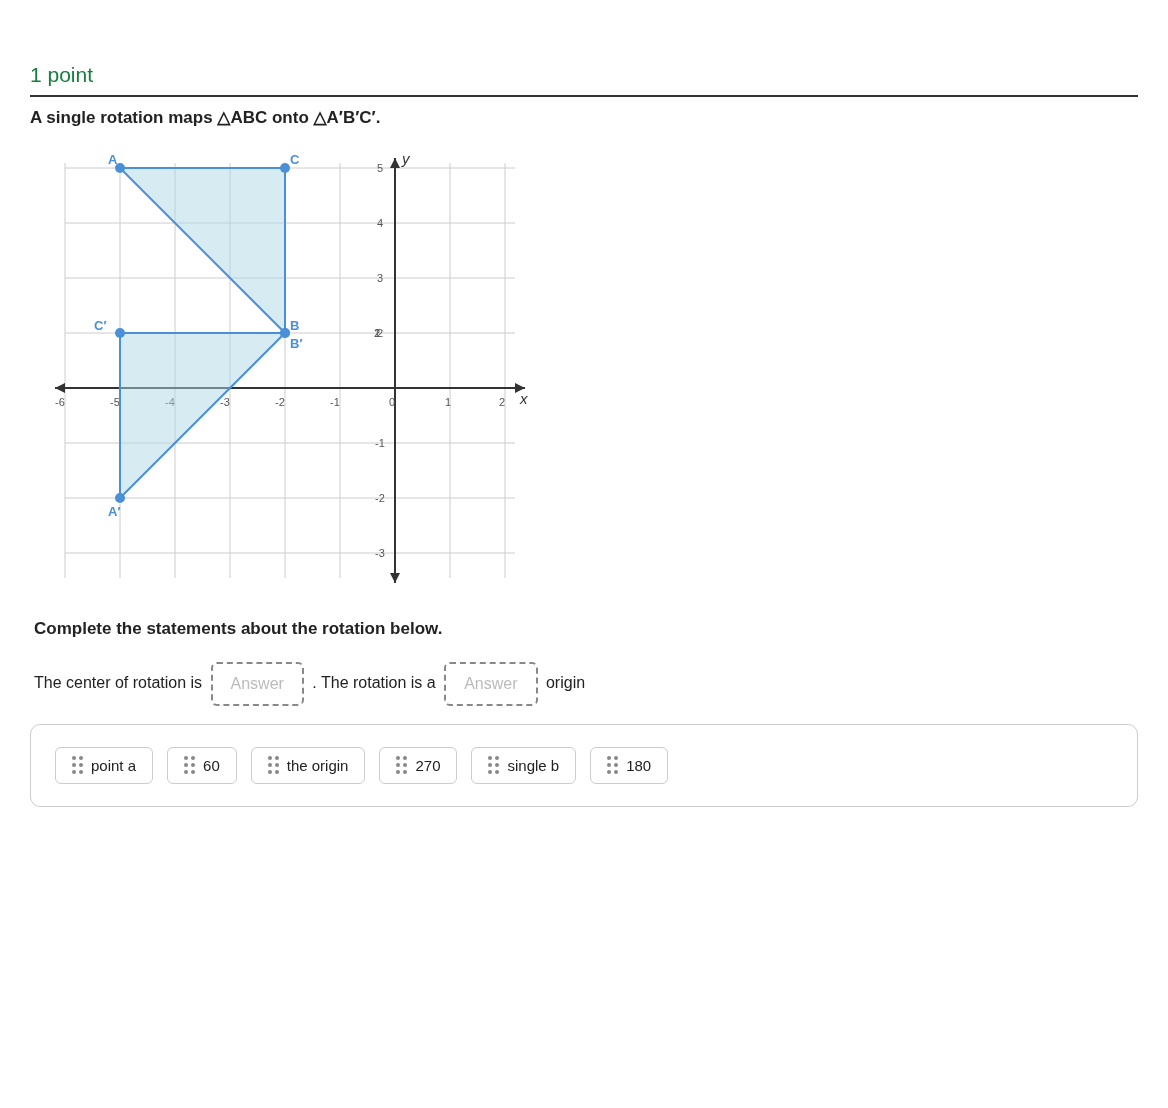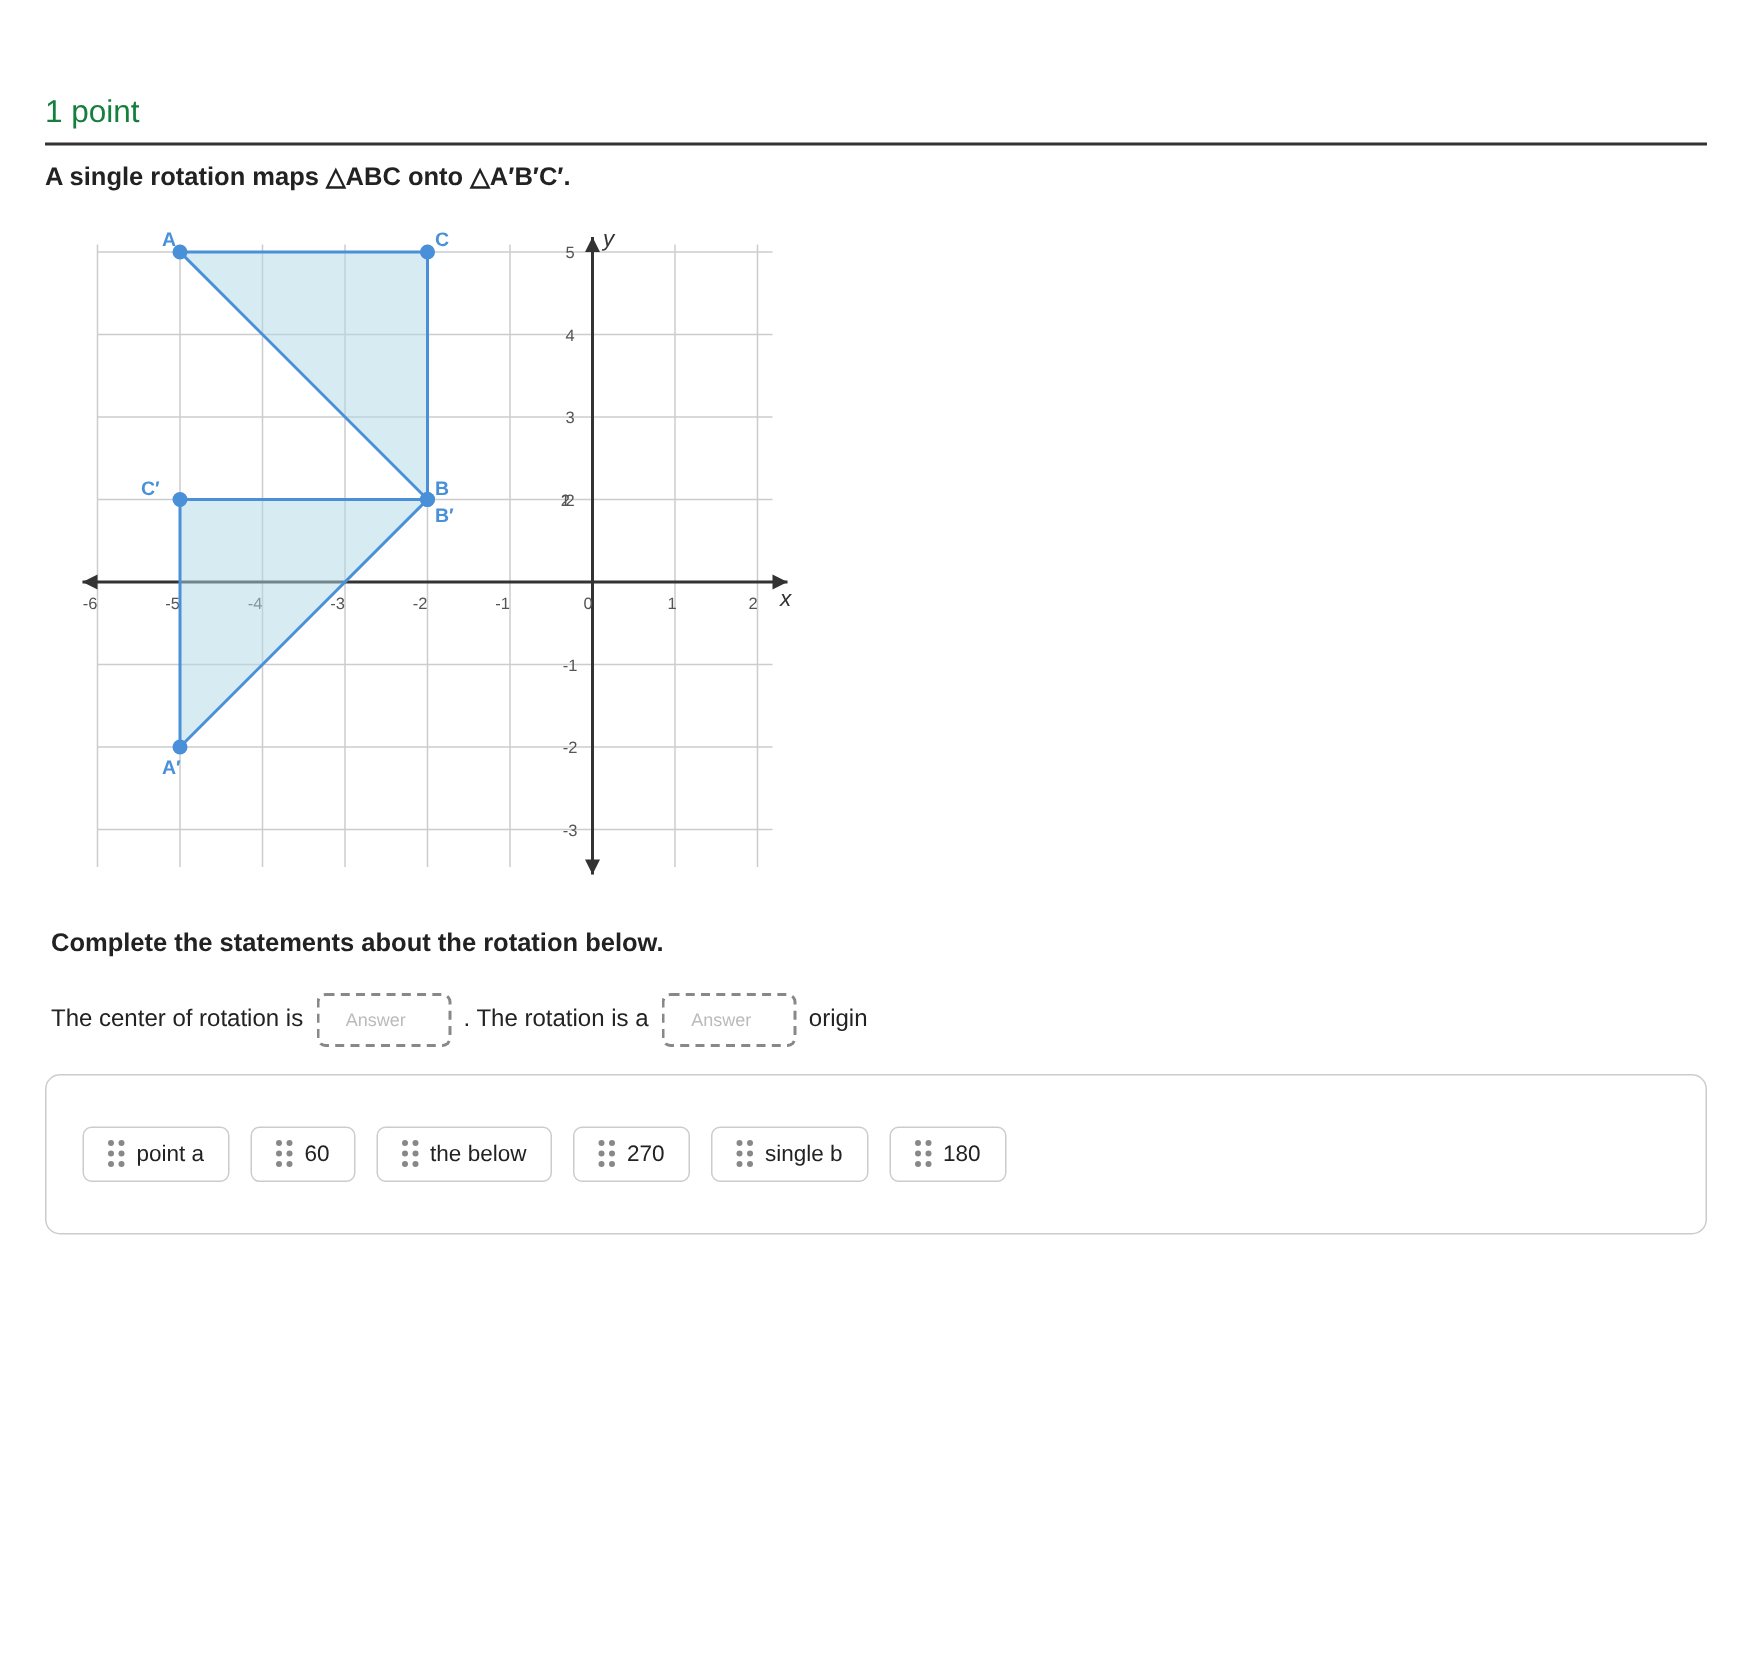--- a/index.html
+++ b/index.html
@@ -57,29 +57,29 @@
     }
 
     .answer-box {
       display: inline-block;
       border: 2px dashed #888;
       border-radius: 6px;
       padding: 4px 18px;
       min-width: 90px;
       text-align: left;
       color: #bbb;
-      font-size: 12px;
+      font-size: 16px;
       margin: 0 4px;
       vertical-align: middle;
     }
 
     .drag-options {
       border: 1px solid #ccc;
       border-radius: 10px;
-      padding: 34px 24px;
+      padding: 22px 24px;
       display: flex;
       flex-direction: row;
       gap: 14px;
       flex-wrap: wrap;
       margin-top: 10px;
       background: #fff;
     }
 
     .drag-chip {
       display: inline-flex;
@@ -243,21 +243,21 @@
     </div>
     <div class="drag-chip" draggable="true">
       <span class="dots">
         <span></span>
         <span></span>
         <span></span>
         <span></span>
         <span></span>
         <span></span>
       </span>
-      <span>the below</span>
+      <span>the origin</span>
     </div>
     <div class="drag-chip" draggable="true">
       <span class="dots">
         <span></span>
         <span></span>
         <span></span>
         <span></span>
         <span></span>
         <span></span>
       </span>

